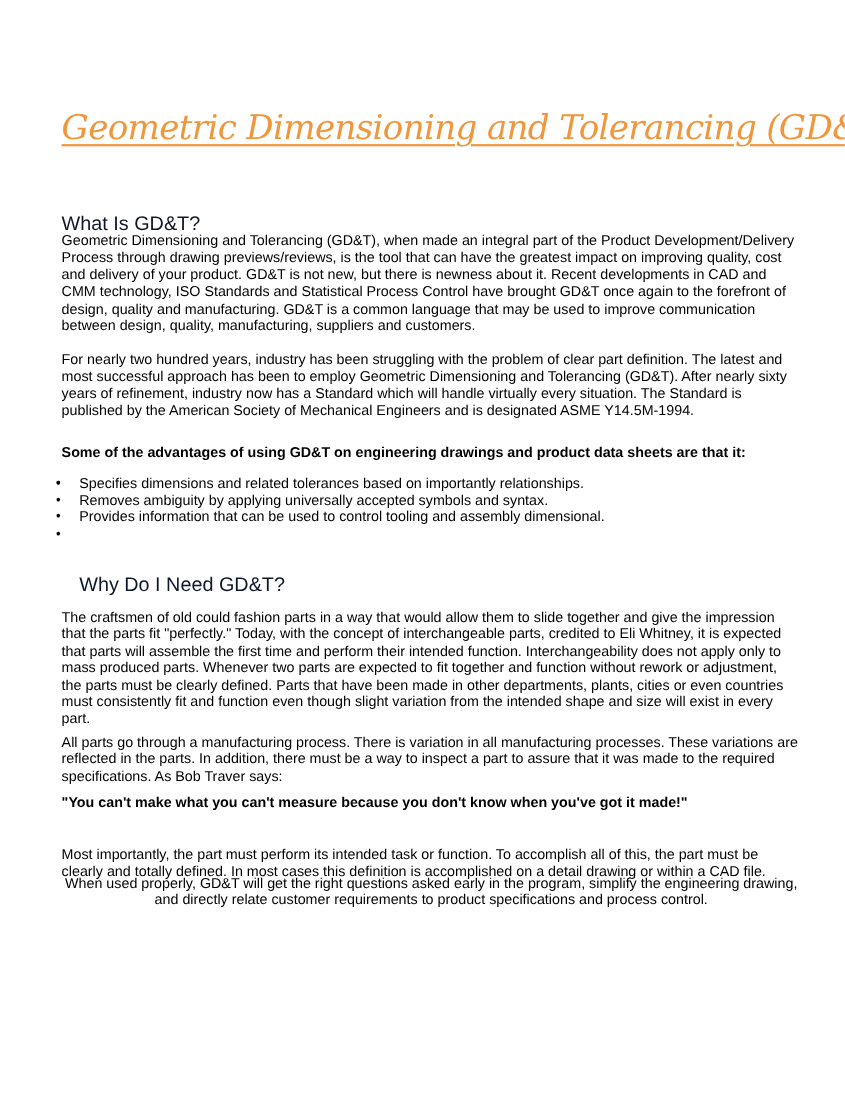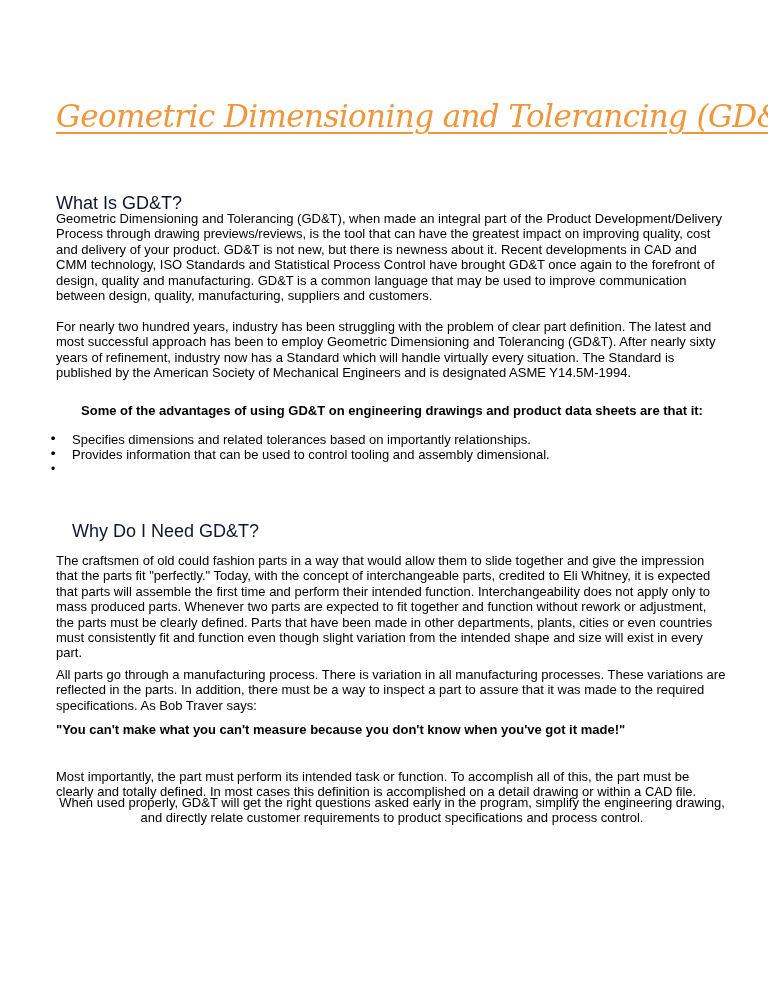--- a/index.html
+++ b/index.html
@@ -81,26 +81,26 @@
 <div class="page">
 
   <h1 class="doc-title">Geometric Dimensioning and Tolerancing (GD&amp;T)</h1>
 
   <h2 class="section-heading abs" style="top:193px;">What Is GD&amp;T?</h2>
 
   <p class="para abs" style="top:211px;">Geometric Dimensioning and Tolerancing (GD&amp;T), when made an integral part of the Product Development/Delivery Process through drawing previews/reviews, is the tool that can have the greatest impact on improving quality, cost and delivery of your product. GD&amp;T is not new, but there is newness about it. Recent developments in CAD and CMM technology, ISO Standards and Statistical Process Control have brought GD&amp;T once again to the forefront of design, quality and manufacturing. GD&amp;T is a common language that may be used to improve communication between design, quality, manufacturing, suppliers and customers.</p>
 
   <p class="para abs" style="top:319px;">For nearly two hundred years, industry has been struggling with the problem of clear part definition. The latest and most successful approach has been to employ Geometric Dimensioning and Tolerancing (GD&amp;T). After nearly sixty years of refinement, industry now has a Standard which will handle virtually every situation. The Standard is published by the American Society of Mechanical Engineers and is designated ASME Y14.5M-1994.</p>
 
-  <p class="para bold abs" style="top:403px;text-align:center;">Some of the advantages of using GD&amp;T on engineering drawings and product data sheets are that it:</p>
+  <p class="para bold abs" style="top:403px;">Some of the advantages of using GD&amp;T on engineering drawings and product data sheets are that it:</p>
 
   <ul class="adv-list abs" style="top:432px; left:-6px;">
     <li><span class="bullet">•</span></li>
     <li><span class="bullet">•</span><span>Specifies dimensions and related tolerances based on importantly relationships.</span></li>
-    <li><span class="bullet">•</span></li>
+    <li><span class="bullet">•</span><span>Removes ambiguity by applying universally accepted symbols and syntax.</span></li>
     <li><span class="bullet">•</span><span>Provides information that can be used to control tooling and assembly dimensional.</span></li>
     <li><span class="bullet">•</span></li>
   </ul>
 
   <h2 class="section-heading abs" style="top:521px; left:16px;">Why Do I Need GD&amp;T?</h2>
 
   <p class="para abs" style="top:553px;">The craftsmen of old could fashion parts in a way that would allow them to slide together and give the impression that the parts fit "perfectly." Today, with the concept of interchangeable parts, credited to Eli Whitney, it is expected that parts will assemble the first time and perform their intended function. Interchangeability does not apply only to mass produced parts. Whenever two parts are expected to fit together and function without rework or adjustment, the parts must be clearly defined. Parts that have been made in other departments, plants, cities or even countries must consistently fit and function even though slight variation from the intended shape and size will exist in every part.</p>
 
   <p class="para abs" style="top:667px;">All parts go through a manufacturing process. There is variation in all manufacturing processes. These variations are reflected in the parts. In addition, there must be a way to inspect a part to assure that it was made to the required specifications. As Bob Traver says:</p>
 

